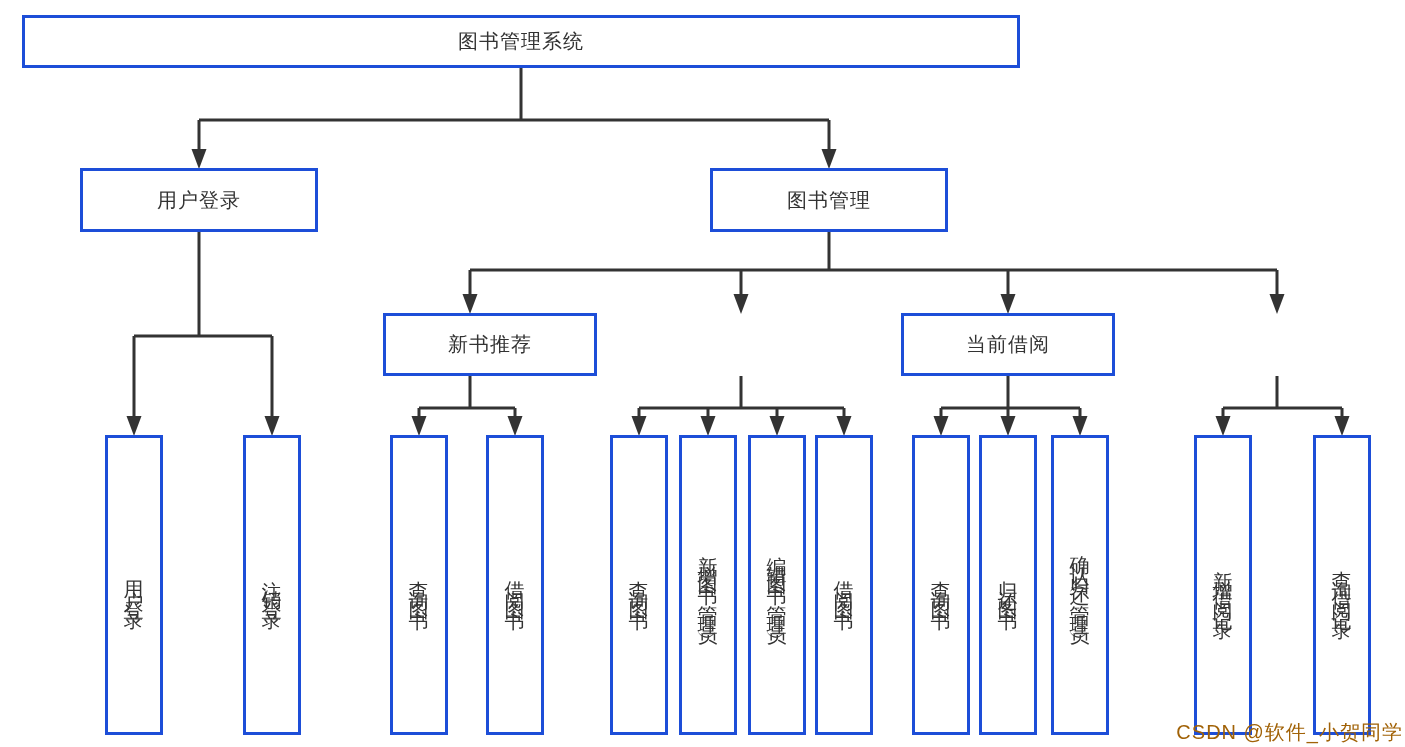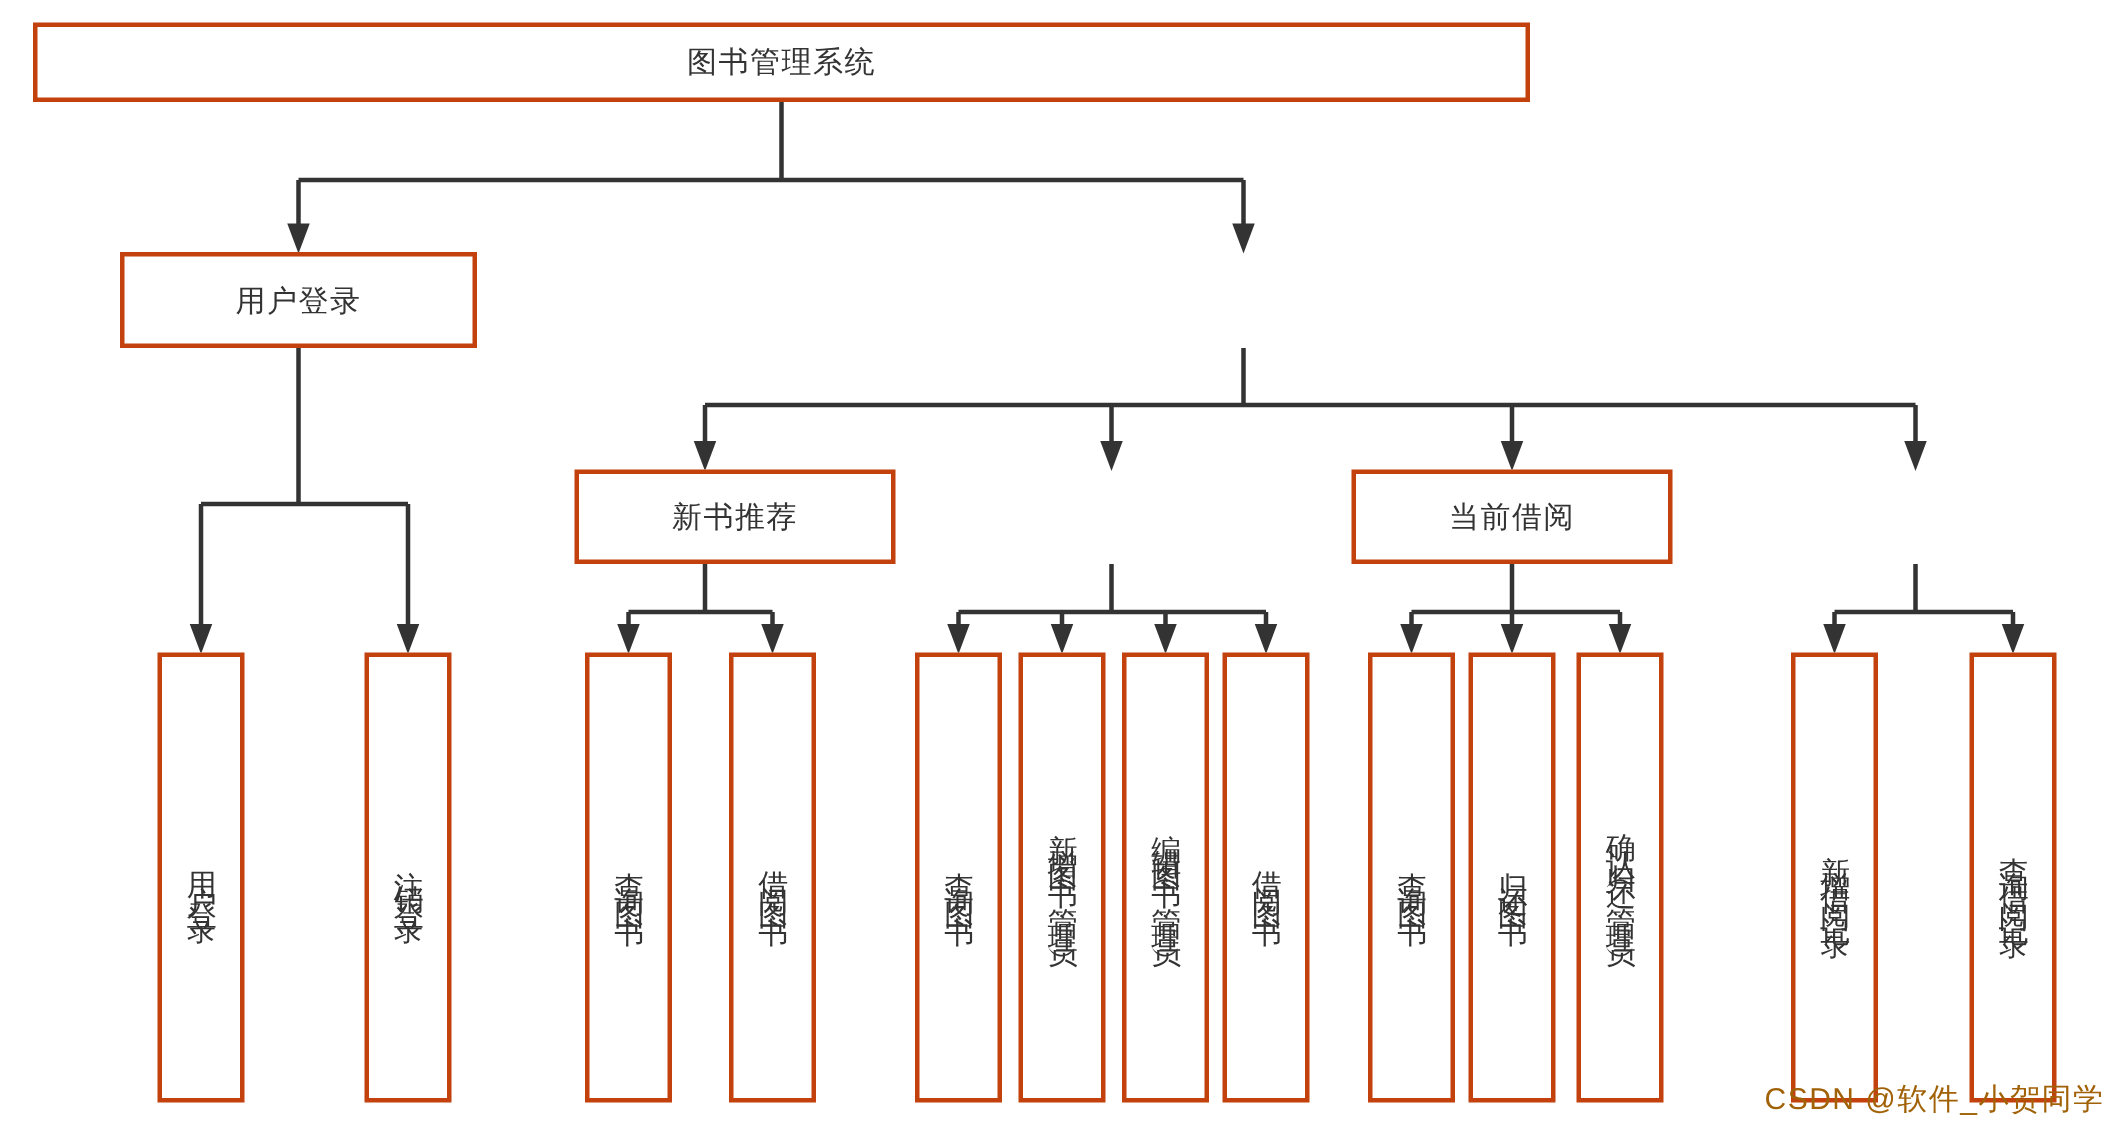--- a/index.html
+++ b/index.html
@@ -7,21 +7,21 @@
     position:relative;
     width:1405px;height:747px;
     background:#ffffff;
     font-family:"Liberation Sans", sans-serif;
     overflow:hidden;
   }
   #connectors{position:absolute;left:0;top:0;width:1405px;height:747px;}
   .box{
     position:absolute;
     box-sizing:border-box;
-    border:3px solid #c2410c;
+    border:3px solid #1d4ed8;
     background:#ffffff;
     color:#333333;
     display:flex;
     align-items:center;
     justify-content:center;
     text-align:center;
   }
   .h-box{font-size:20px;letter-spacing:1px;}
   .v-box{
     writing-mode:vertical-rl;
@@ -90,20 +90,21 @@
       <polygon points="1000.5,416 1015.5,416 1008,436"></polygon>
       <polygon points="1072.5,416 1087.5,416 1080,436"></polygon>
       <polygon points="1215.5,416 1230.5,416 1223,436"></polygon>
       <polygon points="1334.5,416 1349.5,416 1342,436"></polygon>
     </g>
   </svg>
 
   <div class="box h-box root">图书管理系统</div>
 
   <div class="box h-box lvl2 n-user">用户登录</div>
+  <div class="box h-box lvl2 n-book">图书管理</div>
 
   <div class="box h-box lvl3 n-newrec">新书推荐</div>
   <div class="box h-box lvl3 n-current">当前借阅</div>
 
   <div class="box v-box leaf lf-1">用户登录</div>
   <div class="box v-box leaf lf-2">注销登录</div>
 
   <div class="box v-box leaf lf-3">查询图书</div>
   <div class="box v-box leaf lf-4">借阅图书</div>
 

